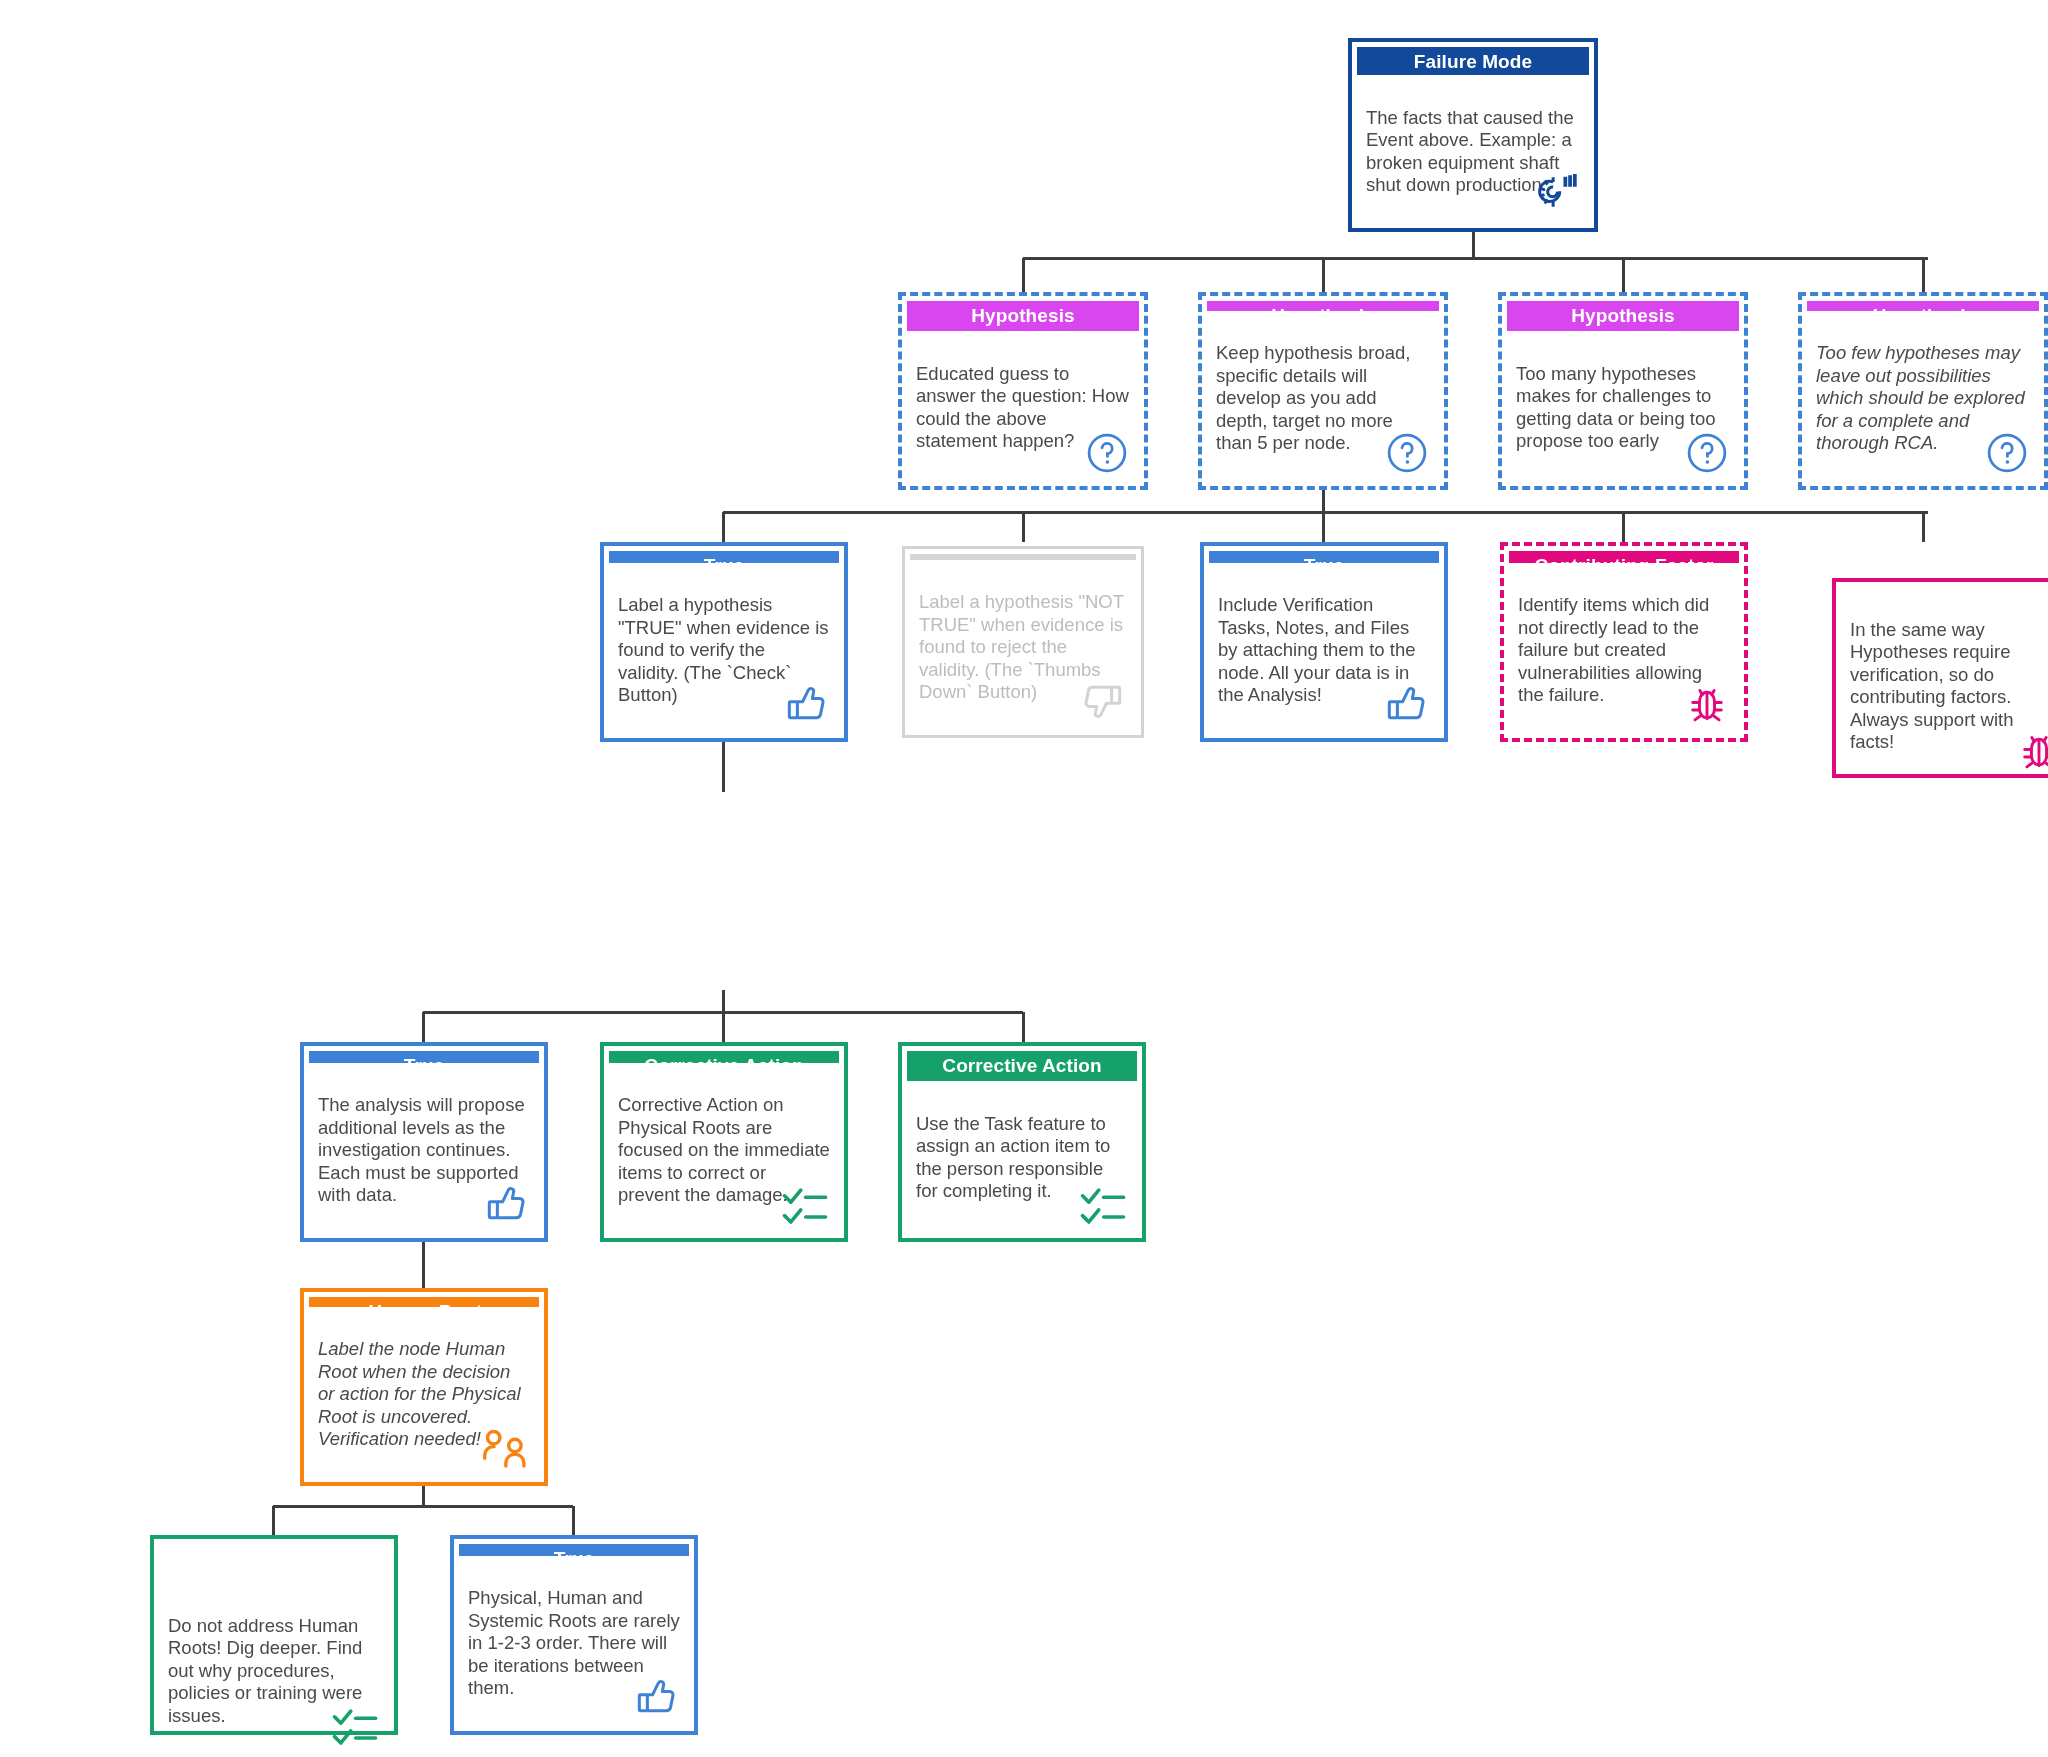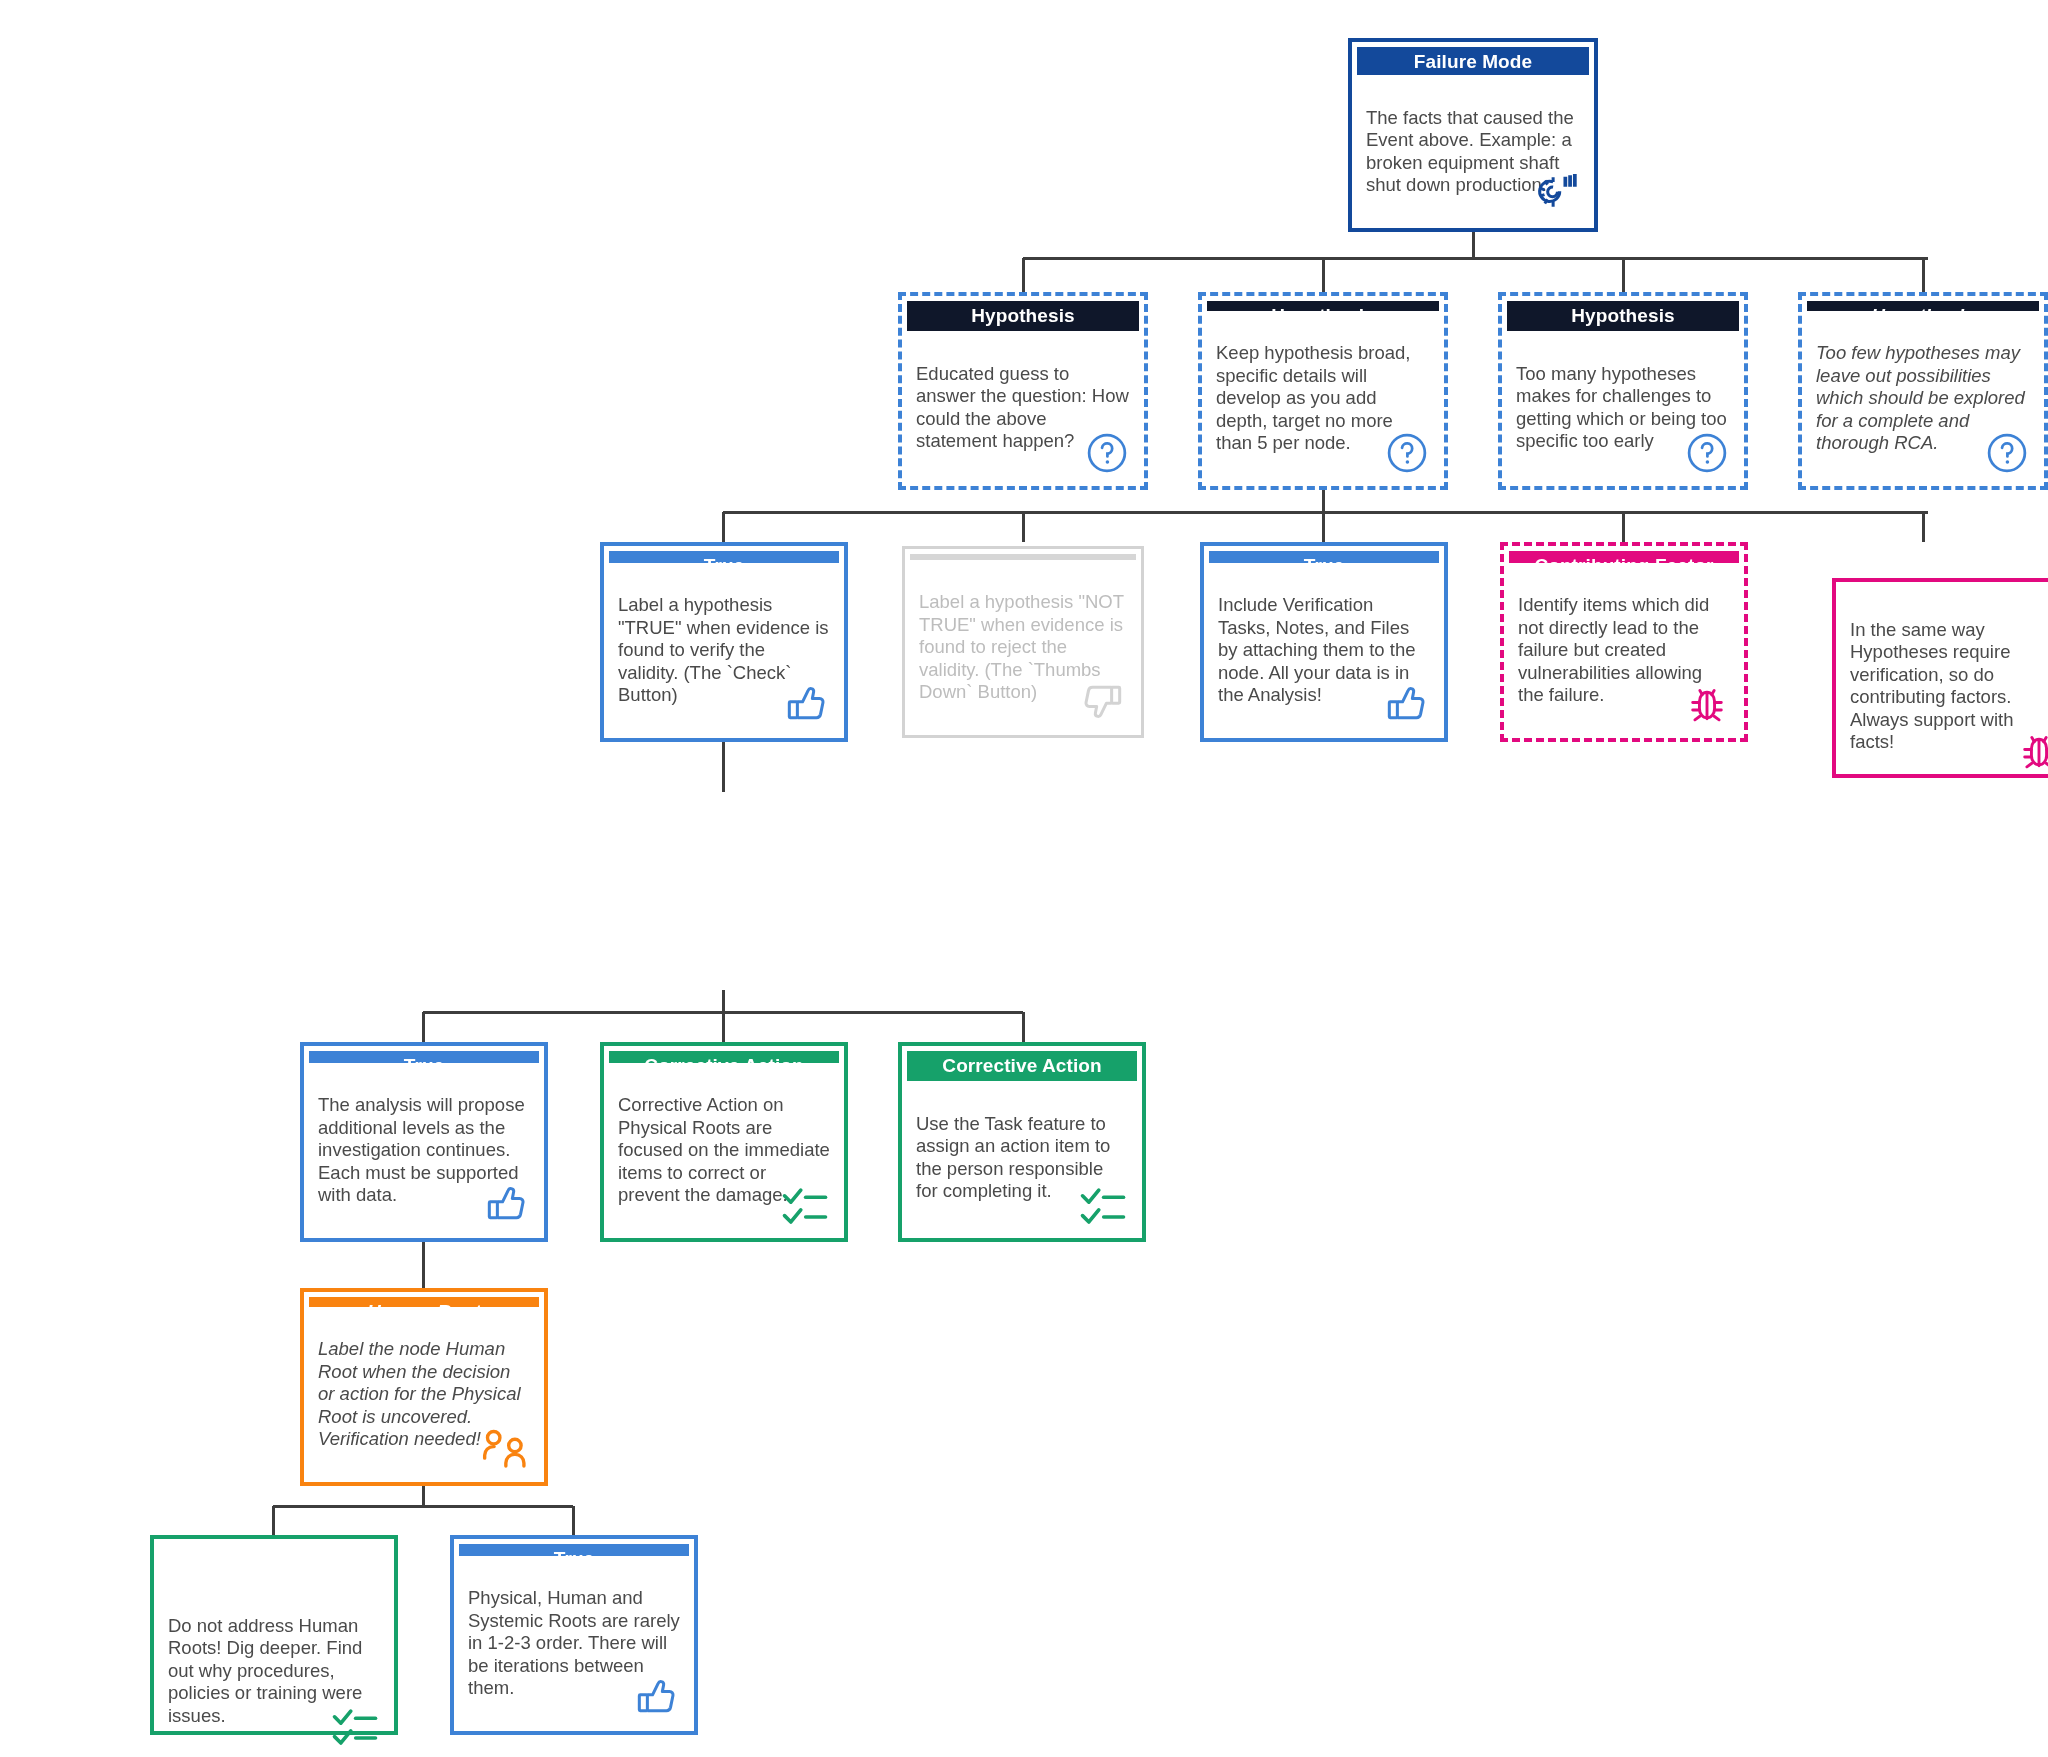--- a/index.html
+++ b/index.html
@@ -62,21 +62,21 @@
     align-items:flex-end;
     justify-content:flex-end;
   }
   .node .iconwrap svg{display:block;}
 
   
   .v-failure{ border:4px solid #13499b; }
   .v-failure .title{ background:#13499b; }
 
   .v-hypothesis{ border:4px dashed #3d82d6; }
-  .v-hypothesis .title{ background:#0f172a; }
+  .v-hypothesis .title{ background:#d946ef; }
 
   .v-true{ border:4px solid #3d82d6; }
   .v-true .title{ background:#3d82d6; }
 
   .v-nottrue{ border:3px solid #d3d3d3; }
   .v-nottrue .title{ background:#d6d6d6; color:#9a9a9a; }
   .v-nottrue .body{ color:#bdbdbd; }
 
   .v-cf-dashed{ border:4px dashed #e2097f; }
   .v-cf-dashed .title{ background:#e2097f; }
@@ -172,21 +172,21 @@
           <path d="M12.4 12.2a3.7 3.7 0 1 1 3.9 4.2v2.1" stroke-linecap="round"></path>
           <circle cx="16.3" cy="22.6" r="1.3" fill="#3d82d6" stroke="none"></circle>
         </svg>
       </span>
     </div>
   </div>
 
   <div class="node v-hypothesis" style="left:1498px; top:292px; width:250px; height:198px;">
     <div class="title">Hypothesis</div>
     <div class="body">
-      <span>Too many hypotheses makes for challenges to getting which or being too specific too early</span>
+      <span>Too many hypotheses makes for challenges to getting data or being too propose too early</span>
       <span class="iconwrap">
         <svg width="44" height="44" viewBox="0 0 32 32" fill="none" stroke="#3d82d6" stroke-width="2">
           <circle cx="16" cy="16" r="13"></circle>
           <path d="M12.4 12.2a3.7 3.7 0 1 1 3.9 4.2v2.1" stroke-linecap="round"></path>
           <circle cx="16.3" cy="22.6" r="1.3" fill="#3d82d6" stroke="none"></circle>
         </svg>
       </span>
     </div>
   </div>
 

